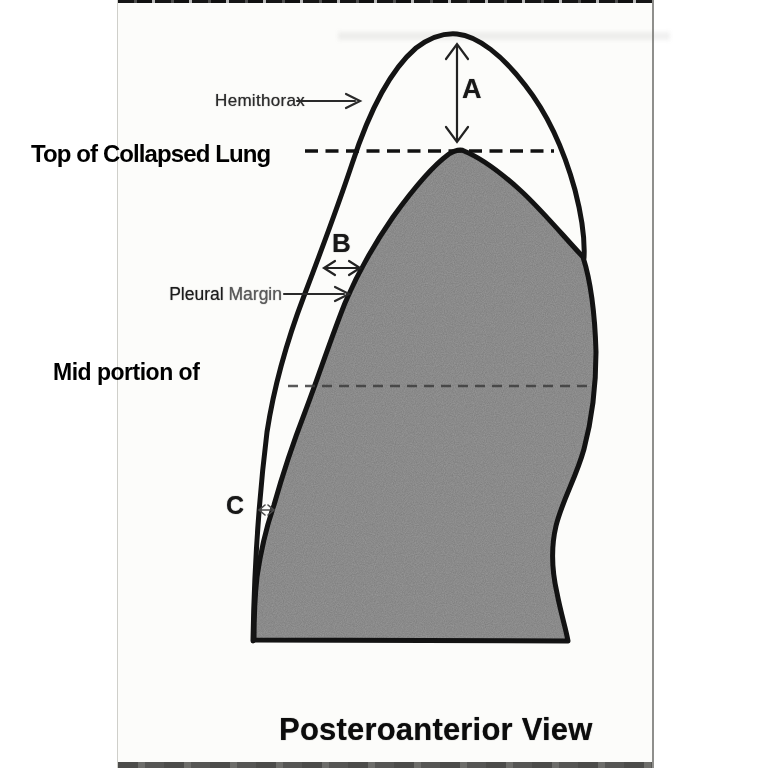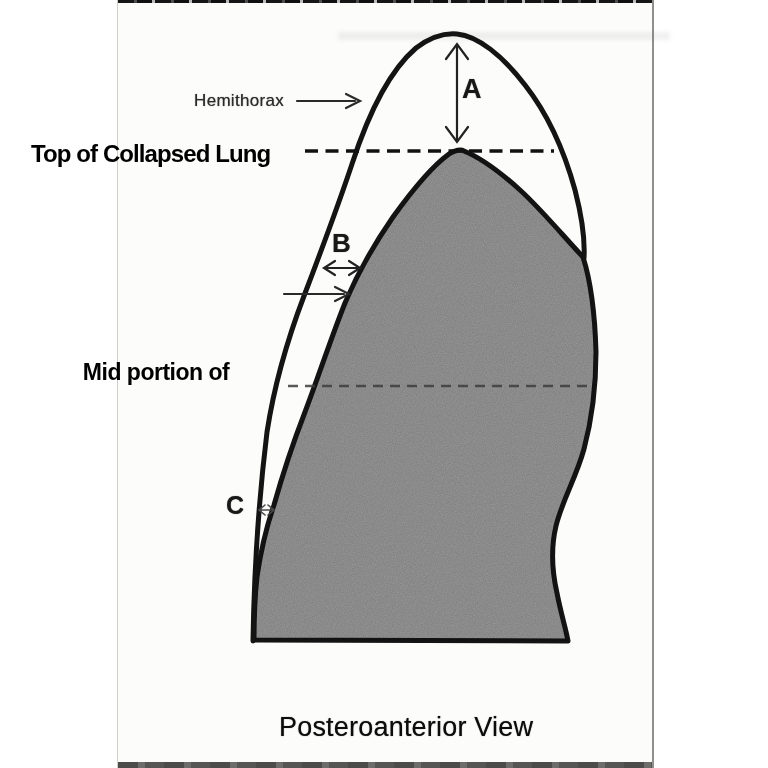--- a/index.html
+++ b/index.html
@@ -12,35 +12,35 @@
         background:repeating-linear-gradient(90deg,#161616 0 16px,#4e4e4e 16px 19px,#101010 19px 34px,#bbbbbb 34px 37px);}
   .scan-edge-bottom{position:absolute;left:0;bottom:0;width:100%;height:6px;
         background:repeating-linear-gradient(90deg,#4c4c4a 0 20px,#6d6d6a 20px 27px,#565654 27px 46px);}
   .smudge{position:absolute;left:220px;top:32px;width:332px;height:8px;
         background:rgba(110,110,110,0.10);filter:blur(2px);}
   svg.diagram{position:absolute;left:0;top:0;}
   
   .overlay-label{position:absolute;color:#000;font-weight:bold;
         font-family:"Liberation Sans","DejaVu Sans",sans-serif;
         font-size:24px;letter-spacing:-0.9px;white-space:nowrap;margin-left:23px;}
-  .overlay-label.mid{left:30px;top:356px;width:206px;text-align:center;
+  .overlay-label.mid{left:30px;top:356px;width:206px;
         font-size:23px;line-height:33px;letter-spacing:-0.5px;white-space:normal;}
   
   .scan-label{position:absolute;color:#2b2b2b;
         text-shadow:0 0 1px rgba(45,45,45,0.75);white-space:nowrap;}
-  .lbl-hemithorax{left:166px;top:91px;width:118px;font-size:17px;letter-spacing:0.3px;text-align:right;}
+  .lbl-hemithorax{left:187px;top:91px;width:118px;font-size:17px;letter-spacing:0.3px;text-align:right;}
   .lbl-pleural{left:140px;top:284px;width:142px;font-size:17.5px;text-align:right;}
   .lbl-pleural .w-dark{color:#1c1c1c;}
   .lbl-pleural .w-light{color:#5a5a5a;}
   .lbl-measure{font-weight:bold;color:#181818;}
   .lbl-a{left:462px;top:74px;font-size:27px;}
   .lbl-b{left:332px;top:228px;font-size:26px;}
   .lbl-c{left:226px;top:491px;font-size:25px;}
   .lbl-caption{left:279px;top:712px;width:280px;text-align:left;
-        font-weight:normal;font-size:27px;color:#0c0c0c;letter-spacing:0.2px;}
+        font-weight:bold;font-size:31px;color:#0c0c0c;letter-spacing:0.2px;}
 </style>
 </head>
 <body>
 
 <div class="stage">
 
   <div class="page">
     <div class="scan-edge-top"></div>
     <div class="scan-edge-bottom"></div>
     <div class="smudge"></div>
@@ -132,20 +132,24 @@
   </svg>
 
   <div class="overlay-label" style="left:8px;top:140px;">Top of Collapsed Lung</div>
 
   <div class="overlay-label mid">
     <div>Mid portion of</div>
   </div>
 
   <div class="scan-label lbl-hemithorax">Hemithorax</div>
 
+  <div class="scan-label lbl-pleural">
+    <span class="w-dark">Pleural</span>
+    <span class="w-light">Margin</span>
+  </div>
 
   <div class="scan-label lbl-measure lbl-a">A</div>
   <div class="scan-label lbl-measure lbl-b">B</div>
   <div class="scan-label lbl-measure lbl-c">C</div>
 
   <div class="scan-label lbl-caption">Posteroanterior View</div>
 
 </div>
 
 </body></html>

